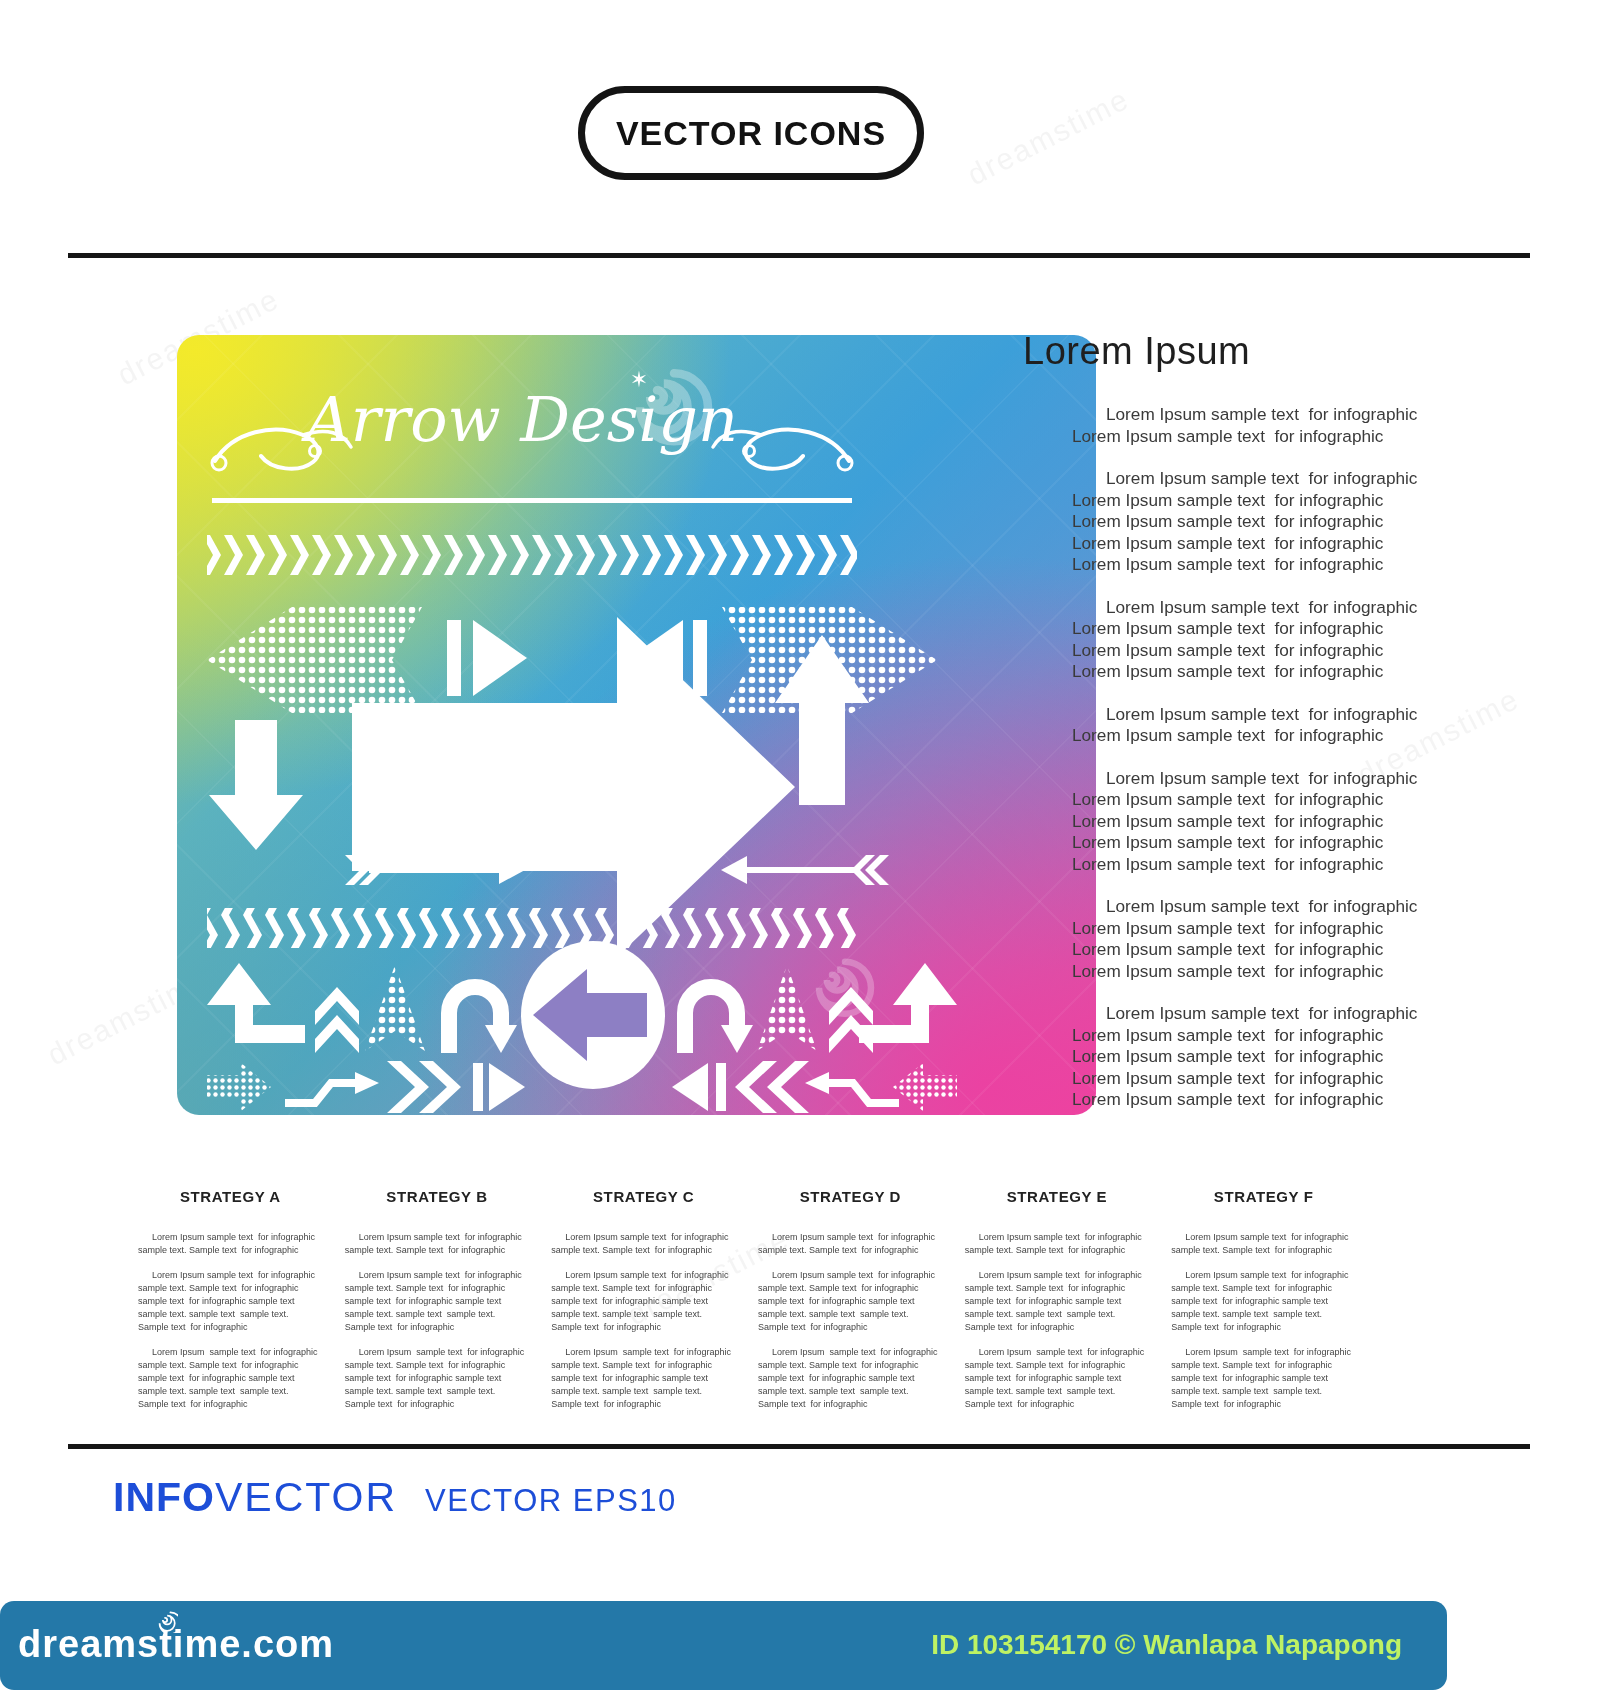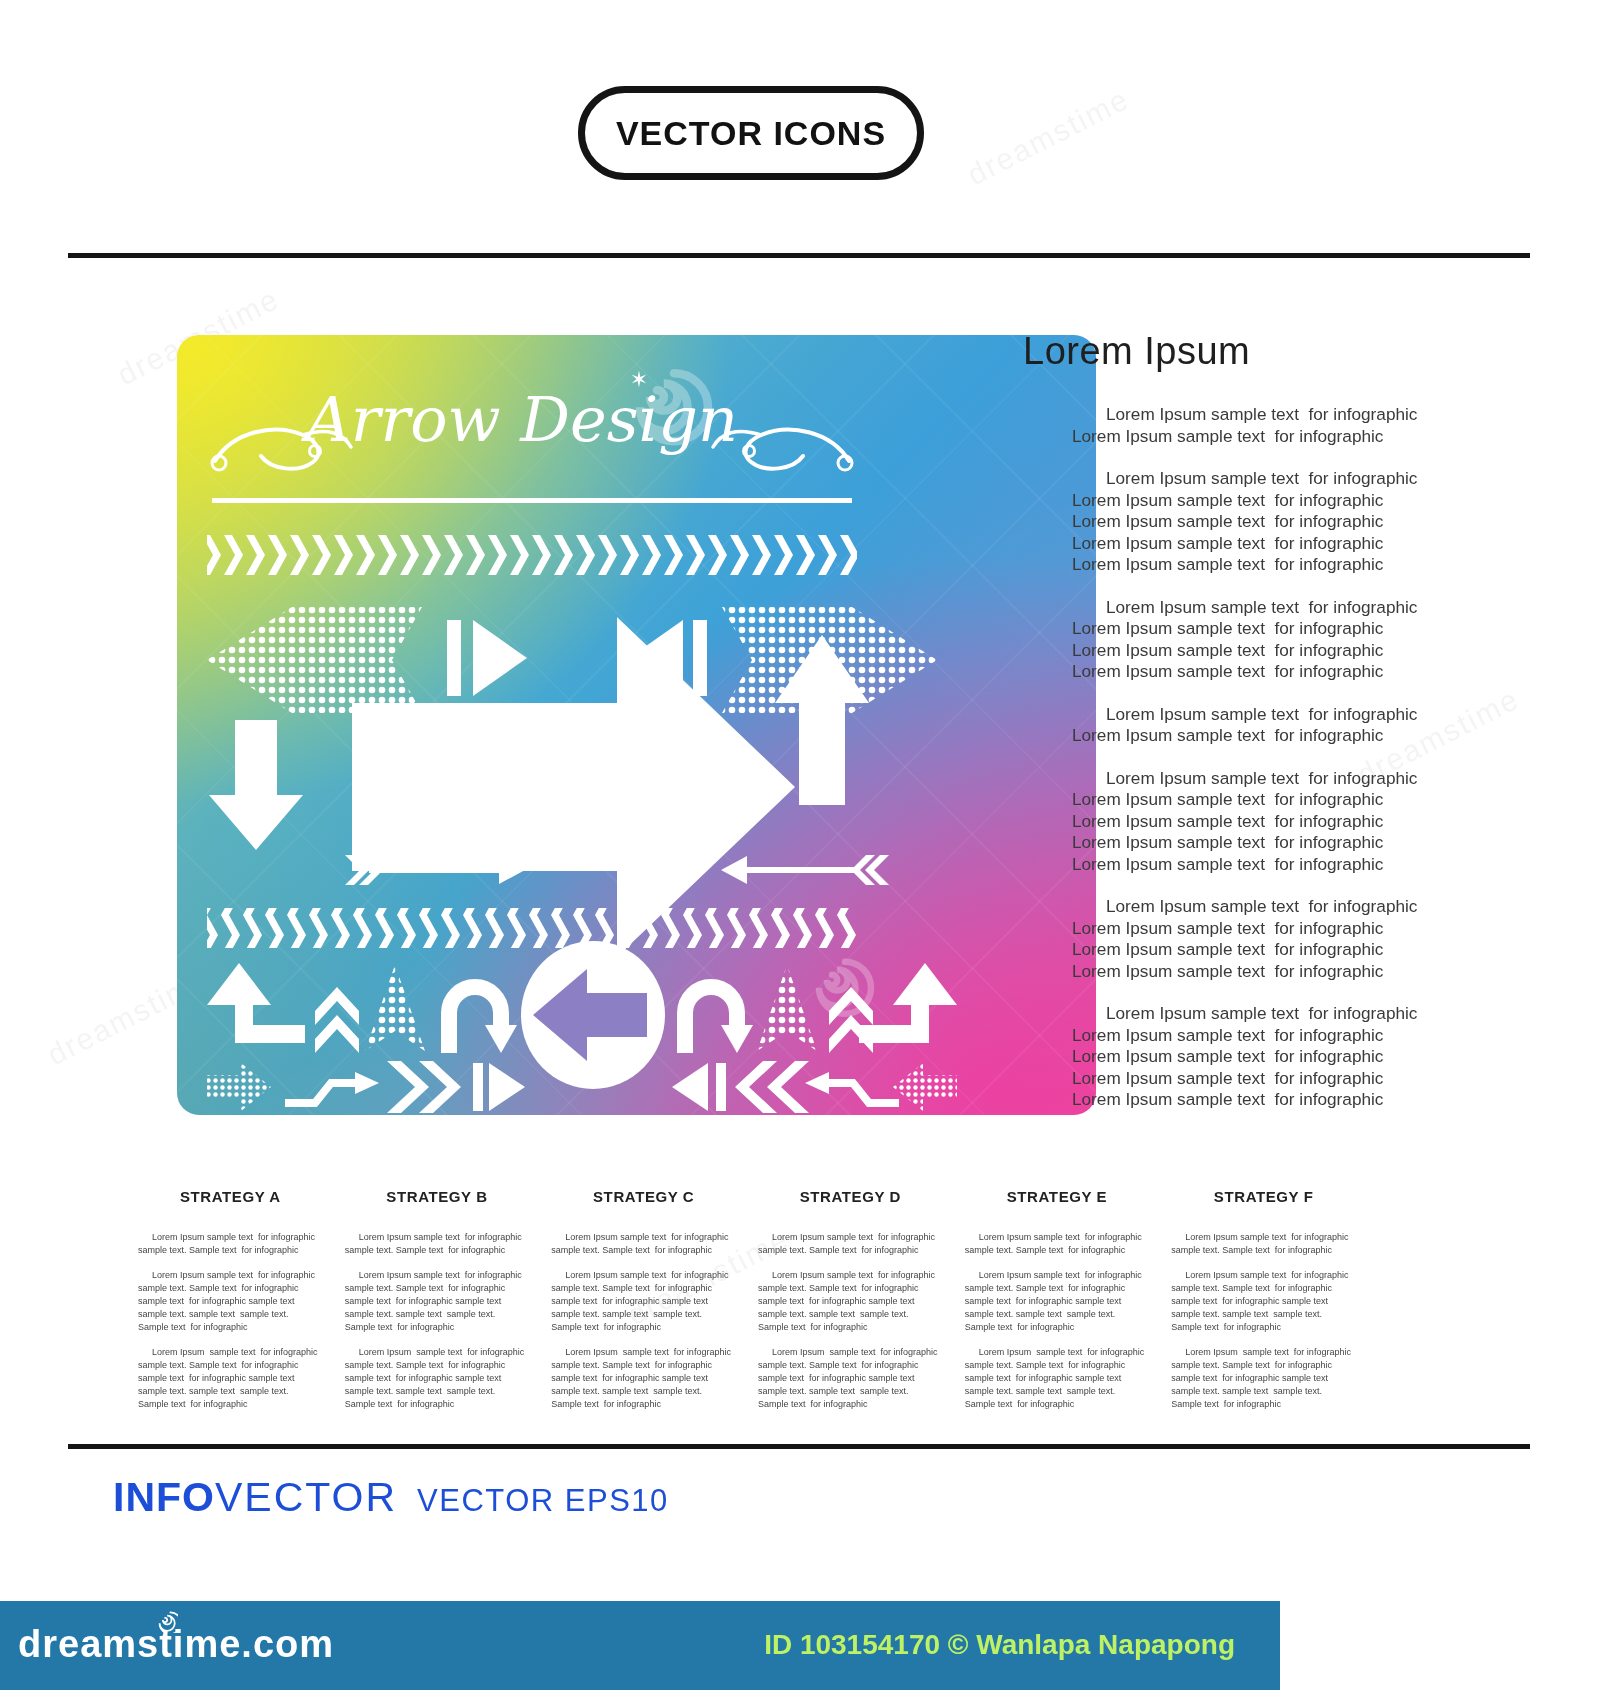--- a/index.html
+++ b/index.html
@@ -51,24 +51,24 @@
   .s-title { font-size:15px; font-weight:700; color:#222; text-align:center;
              letter-spacing:0.6px; margin-bottom:26px; }
   .s-para { margin-bottom:12px; }
   .s-line { font-size:9px; line-height:13px; color:#454545; white-space:pre; }
   .s-line.indent { padding-left:14px; }
 
   
   .brand { position:absolute; left:113px; top:1474px; display:flex; align-items:baseline; color:#1d4ed8; }
   .brand-bold  { font-size:41px; font-weight:700; letter-spacing:1px; }
   .brand-light { font-size:41px; font-weight:400; letter-spacing:2px; }
-  .brand-sub   { font-size:31px; font-weight:400; letter-spacing:1.5px; margin-left:20px; }
-
-  
-  .bar { position:absolute; left:0; top:1601px; width:1280px; height:89px; background:#2478a8; }
+  .brand-sub   { font-size:31px; font-weight:400; letter-spacing:1.5px; margin-left:28px; }
+
+  
+  .bar { position:absolute; left:0; top:1601px; width:1447px; height:89px; background:#2478a8;border-radius:14px; }
   .bar-logo { position:absolute; left:18px; top:22px; font-size:38px; font-weight:700;
               color:#ffffff; letter-spacing:1px; }
   .bar-spiral { position:absolute; left:152px; top:6px; }
   .bar-credit { position:absolute; right:45px; top:28px; font-size:28px; font-weight:700; color:#bef264; }
 </style>
 </head>
 <body>
 
 <div class="page">
 

